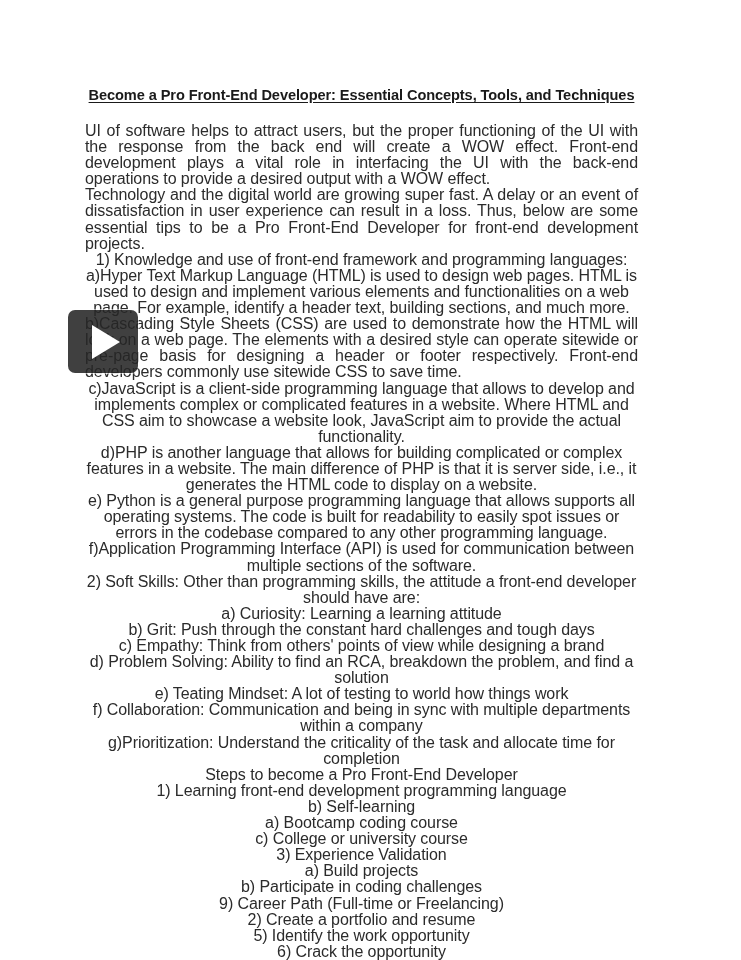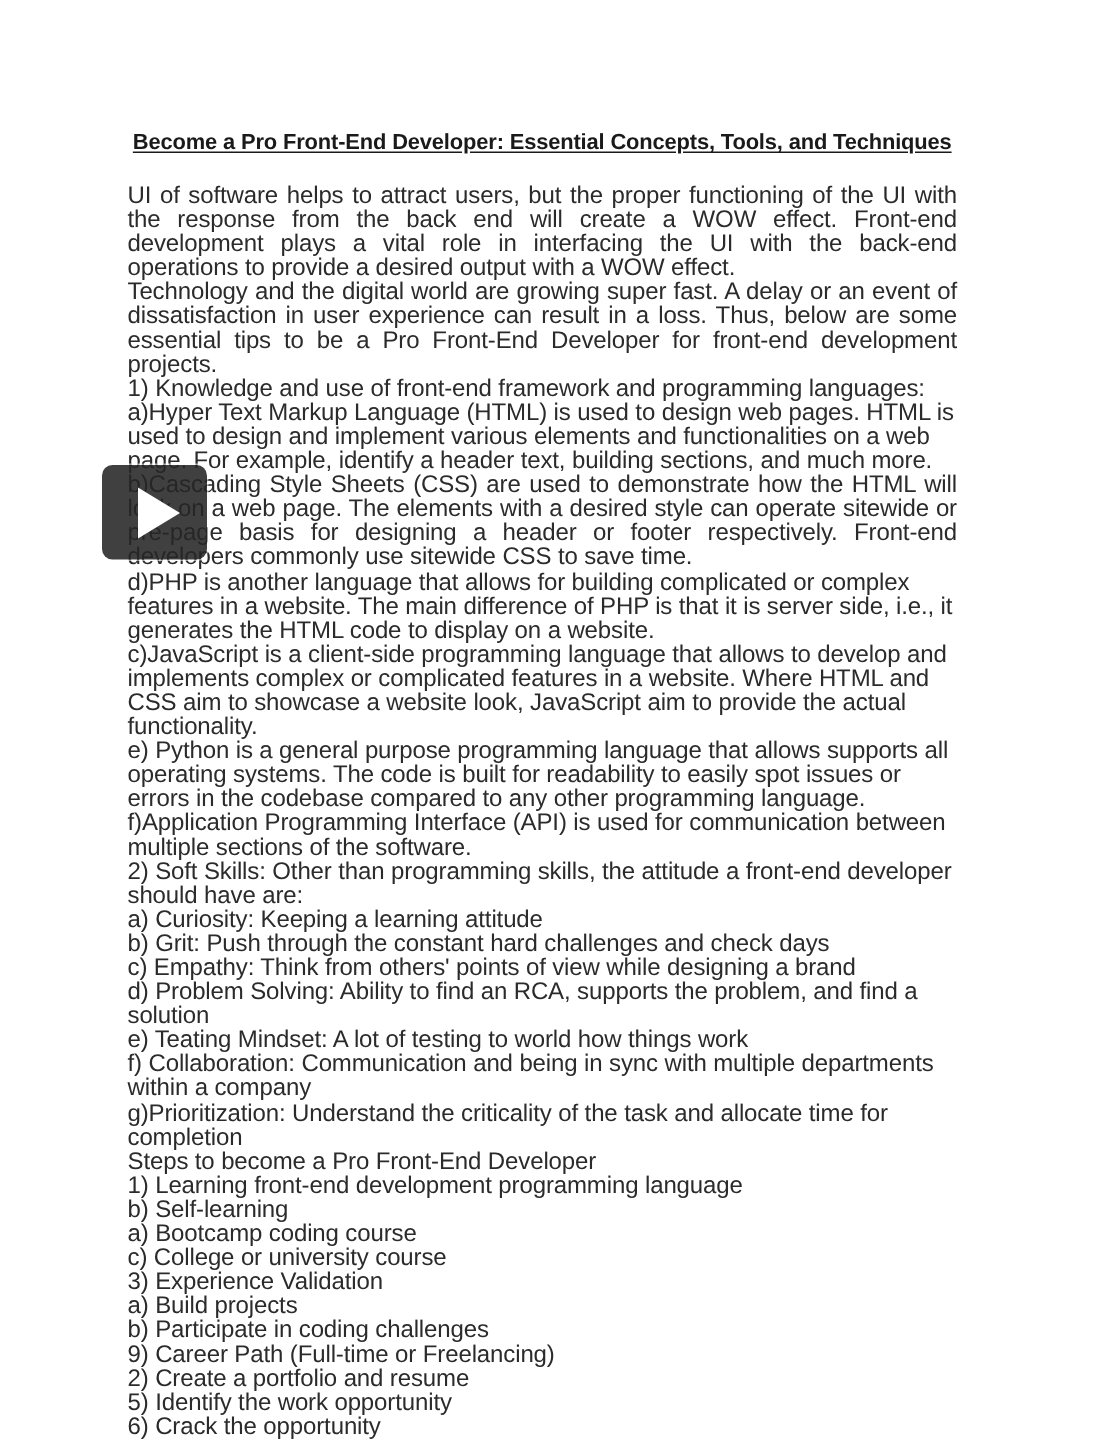--- a/index.html
+++ b/index.html
@@ -41,21 +41,21 @@
     font-size: 16px;
     line-height: 16.1px;
     color: #2b2b2b;
     letter-spacing: -0.08px;
   }
   .para.justify {
     text-align: justify;
     text-align-last: left;
   }
   .para.left {
-    text-align: left;
+    text-align: center;
   }
   
   #play-overlay {
     position: absolute;
     left: 68px;
     top: 310px;
     width: 70px;
     height: 63px;
     background: rgba(38, 38, 38, 0.88);
     border-radius: 7px;
@@ -86,37 +86,37 @@
     <p class="para justify">UI of software helps to attract users, but the proper functioning of the UI with the response from the back end will create a WOW effect. Front-end development plays a vital role in interfacing the UI with the back-end operations to provide a desired output with a WOW effect.</p>
 
     <p class="para justify">Technology and the digital world are growing super fast. A delay or an event of dissatisfaction in user experience can result in a loss. Thus, below are some essential tips to be a Pro Front-End Developer for front-end development projects.</p>
 
     <p class="para left">1) Knowledge and use of front-end framework and programming languages:</p>
 
     <p class="para left">a)Hyper Text Markup Language (HTML)  is used to design web pages. HTML  is used to design and implement various elements and functionalities on a web page.  For example, identify a header text, building sections, and much more.</p>
 
     <p class="para justify">b)Cascading Style Sheets (CSS) are used to demonstrate how the HTML will look on a web page. The elements with a desired style can operate sitewide or pre-page basis for designing a header or footer respectively. Front-end developers commonly use sitewide CSS to save time.</p>
 
+    <p class="para left">c)JavaScript is a client-side programming language that allows to develop and implements complex or complicated features in a website. Where HTML and CSS aim to showcase a website look, JavaScript aim to provide the actual functionality.</p>
+
     <p class="para left">d)PHP is another language that allows for building complicated or complex features in a website. The main difference of PHP is that it is server side, i.e., it generates the HTML code to display on a website.</p>
-
-    <p class="para left">c)JavaScript is a client-side programming language that allows to develop and implements complex or complicated features in a website. Where HTML and CSS aim to showcase a website look, JavaScript aim to provide the actual functionality.</p>
 
     <p class="para left">e) Python is a general purpose programming language that allows supports all operating systems. The code is built for readability to easily spot issues or errors in the codebase compared to any other programming language.</p>
 
     <p class="para left">f)Application Programming Interface (API) is used for communication between multiple sections of the software.</p>
 
     <p class="para left">2) Soft Skills: Other than programming skills, the attitude a front-end developer should have are:</p>
 
-    <p class="para left">a) Curiosity: Keeping a learning attitude</p>
+    <p class="para left">a) Curiosity: Learning a learning attitude</p>
 
-    <p class="para left">b) Grit: Push through the constant hard challenges and check days</p>
+    <p class="para left">b) Grit: Push through the constant hard challenges and tough days</p>
 
     <p class="para left">c) Empathy: Think from others' points of view while designing a brand</p>
 
-    <p class="para left">d) Problem Solving: Ability to find an RCA,  supports the problem, and find a solution</p>
+    <p class="para left">d) Problem Solving: Ability to find an RCA,  breakdown the problem, and find a solution</p>
 
     <p class="para left">e) Teating Mindset: A lot of testing to world how things work</p>
 
     <p class="para left">f) Collaboration: Communication and being in sync with multiple departments within a company</p>
 
     <p class="para left">g)Prioritization: Understand the criticality of the task and allocate time for completion</p>
 
     <p class="para left">Steps to become a Pro Front-End Developer</p>
 
     <p class="para left">1) Learning front-end development programming language</p>

